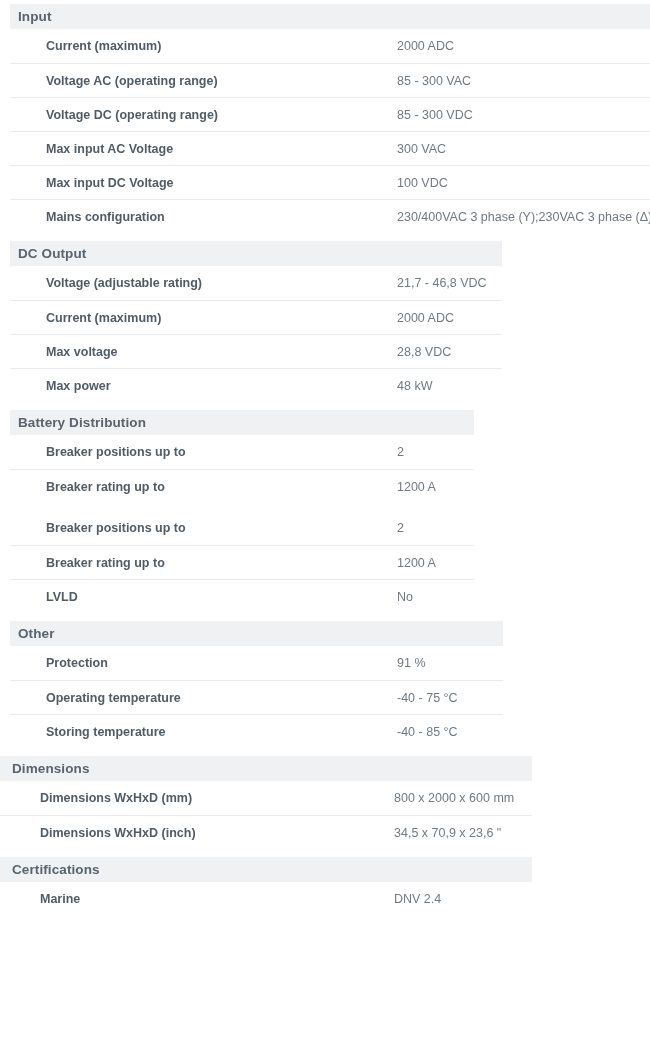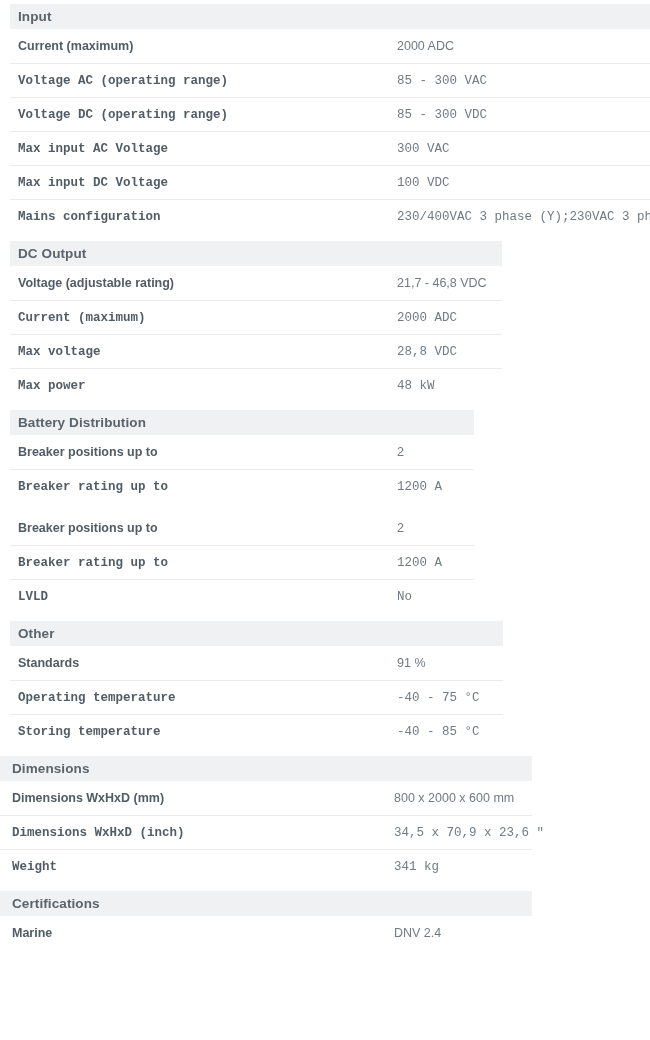--- a/index.html
+++ b/index.html
@@ -44,26 +44,27 @@
     font-size:13.5px;font-weight:600;
     color:var(--header-text);
     letter-spacing:.1px;
     text-align:center;
   }
   .spec-row{
     height:34px;
     display:flex;align-items:center;
     position:relative;
   }
-  .spec-row + .spec-row{border-top:1px solid var(--divider);font-family:Liberation Mono, monospace;}
+  .spec-row + .spec-row{border-top:1px solid var(--divider);}
   .spec-label{
     font-size:12.5px;font-weight:600;
     color:var(--label-text);
     padding-left:var(--pad);
     white-space:nowrap;
+    margin-left:28px;
   }
   .spec-value{
     position:absolute;left:var(--valx);
     font-size:12.5px;font-weight:400;
     color:var(--value-text);
     white-space:nowrap;
   }
 </style>
 </head>
 <body>
@@ -168,21 +169,21 @@
   </div>
 </div>
   </section>
 
   <section class="spec-section">
     <header class="sec-header">
       <h2>Other</h2>
     </header>
     <div class="rows">
   <div class="spec-row">
-    <span class="spec-label">Standards</span>
+    <span class="spec-label">Protection</span>
     <span class="spec-value">91 %</span>
   </div>
 
   <div class="spec-row">
     <span class="spec-label">Operating temperature</span>
     <span class="spec-value">-40 - 75 °C</span>
   </div>
 
   <div class="spec-row">
     <span class="spec-label">Storing temperature</span>
@@ -199,24 +200,20 @@
   <div class="spec-row">
     <span class="spec-label">Dimensions WxHxD (mm)</span>
     <span class="spec-value">800 x 2000 x 600 mm</span>
   </div>
 
   <div class="spec-row">
     <span class="spec-label">Dimensions WxHxD (inch)</span>
     <span class="spec-value">34,5 x 70,9 x 23,6 "</span>
   </div>
 
-  <div class="spec-row">
-    <span class="spec-label">Weight</span>
-    <span class="spec-value">341 kg</span>
-  </div>
 </div>
   </section>
 
 
   <section class="spec-section">
     <header class="sec-header">
       <h2>Certifications</h2>
     </header>
     <div class="rows">
   <div class="spec-row">

